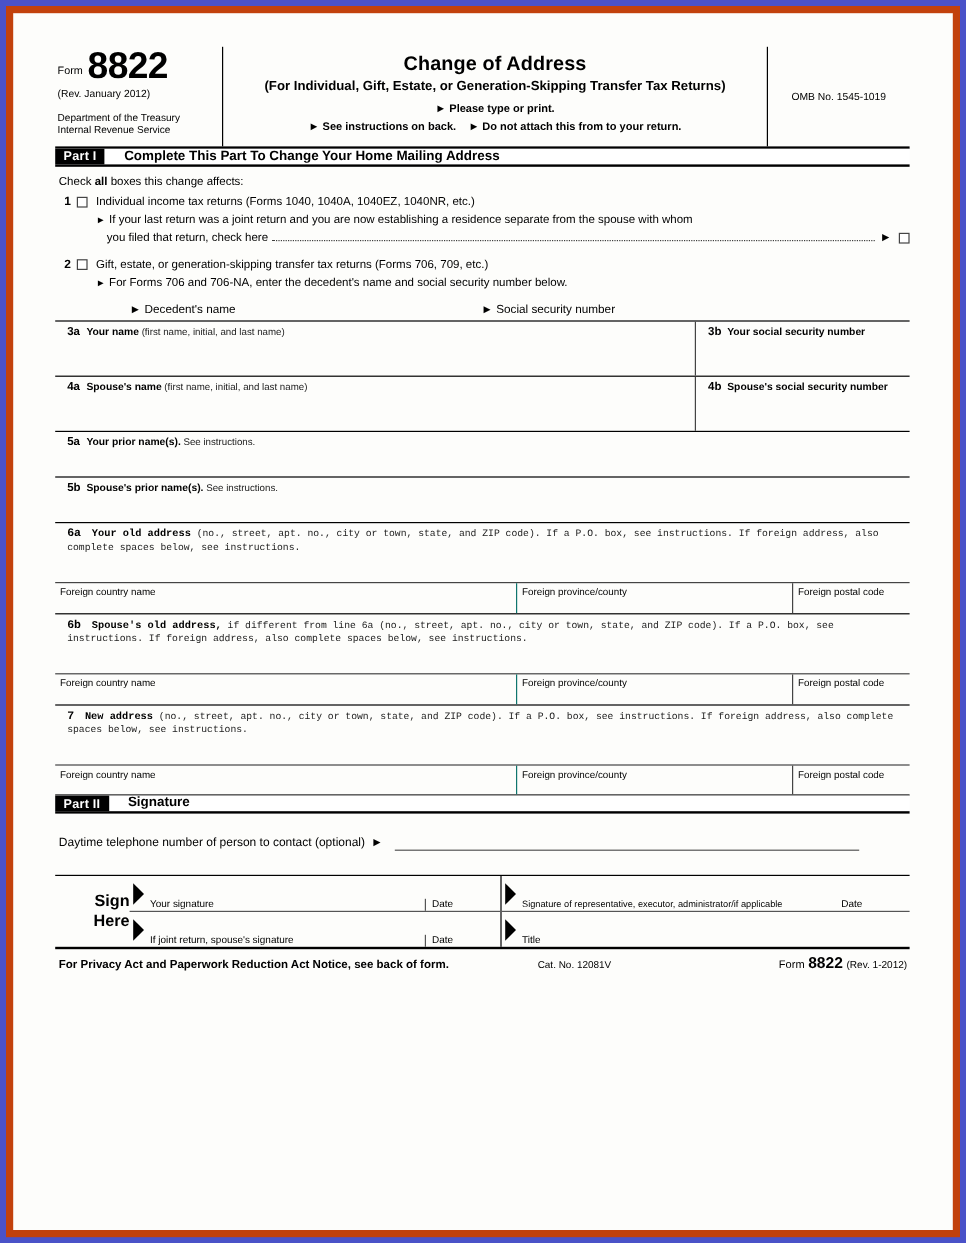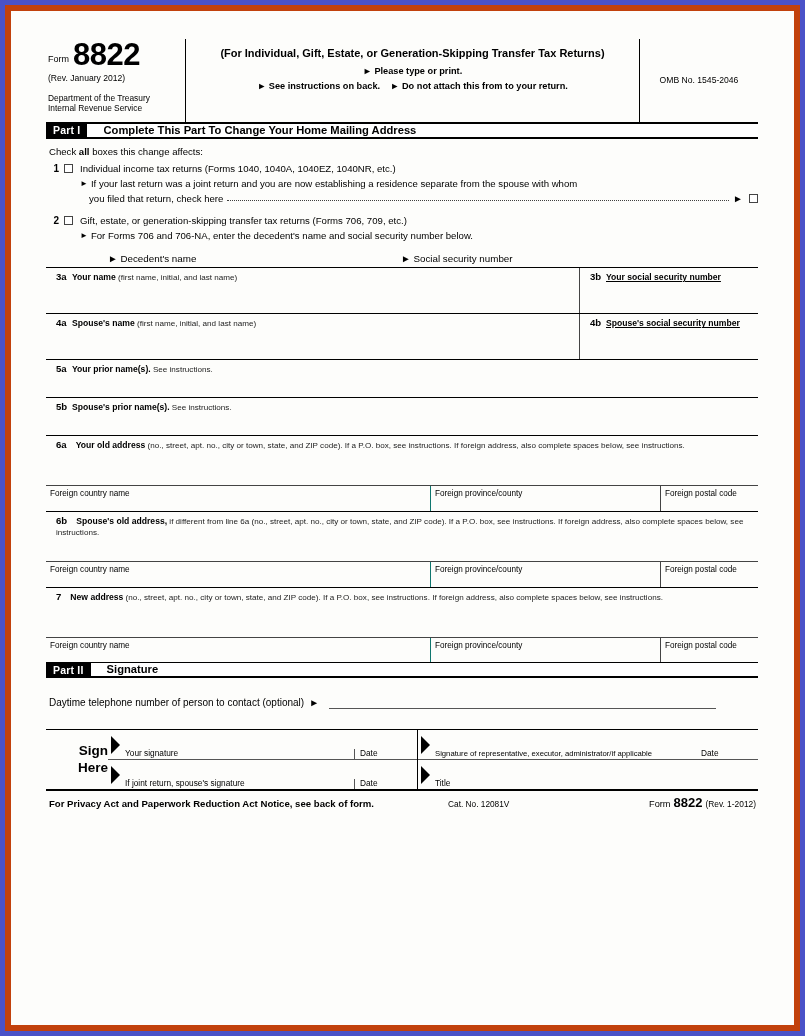--- a/index.html
+++ b/index.html
@@ -136,28 +136,28 @@
   }
   .dec-a { width: 345px; padding-left: 62px; }
   .dec-b { padding-left: 10px; }
 
   
   .rule-top { border-top: 1.6px solid #000; }
 
   .fieldrow { display: flex; }
   .fcell { position: relative; padding: 3px 0 0 0; }
   .fcell-l { flex: 1; border-right: 1px solid #444; }
-  .fcell-r { width: 178px; text-decoration: underline; }
+  .fcell-r { width: 178px; }
   .fnum { font-weight: bold; font-size: 9.6px; display: inline-block; width: 26px; text-align: left; padding-left: 10px; }
   .flabel { font-weight: bold; font-size: 8.6px; }
   .fhint  { font-weight: normal; font-size: 8.1px; color: #222; }
 
   .boxrow { min-height: 46px; }
   .boxrow-sm { min-height: 38px; }
-  .boxrow-addr { min-height: 50px; }
+  .boxrow-addr { min-height: 50px; font-family: Liberation Mono, monospace; }
 
   .fulltext { padding: 3px 8px 0 10px; font-size: 8.6px; }
   .fulltext .fnum2 { font-weight: bold; font-size: 9.6px; padding-right: 9px; }
 
   
   .foreign {
     display: flex;
     border-top: 1px solid #444;
     height: 26px;
     font-size: 8.2px;
@@ -259,35 +259,36 @@
         <span class="mh-number">8822</span>
       </div>
       <div class="mh-rev">(Rev. January 2012)</div>
       <div class="mh-dept">
         <div>Department of the Treasury</div>
         <div>Internal Revenue Service</div>
       </div>
     </div>
 
     <div class="mh-center">
+      <div class="mh-title">Change of Address</div>
       <div class="mh-sub">(For Individual, Gift, Estate, or Generation-Skipping Transfer Tax Returns)</div>
       <div class="mh-line3">
         <span>►</span>
         <span>Please type or print.</span>
       </div>
       <div class="mh-line4">
         <span>►</span>
         <span>See instructions on back.</span>
         &nbsp;&nbsp;
         <span>►</span>
         <span>Do not attach this from to your return.</span>
       </div>
     </div>
 
-    <div class="mh-right">OMB No. 1545-2046</div>
+    <div class="mh-right">OMB No. 1545-1019</div>
   </div>
 
   <div class="partbar">
     <div class="part-tag">Part I</div>
     <div class="part-title">Complete This Part To Change Your Home Mailing Address</div>
   </div>
 
   <div class="checkintro">
     <span>Check </span><span class="blk">all</span><span> boxes this change affects:</span>
   </div>

